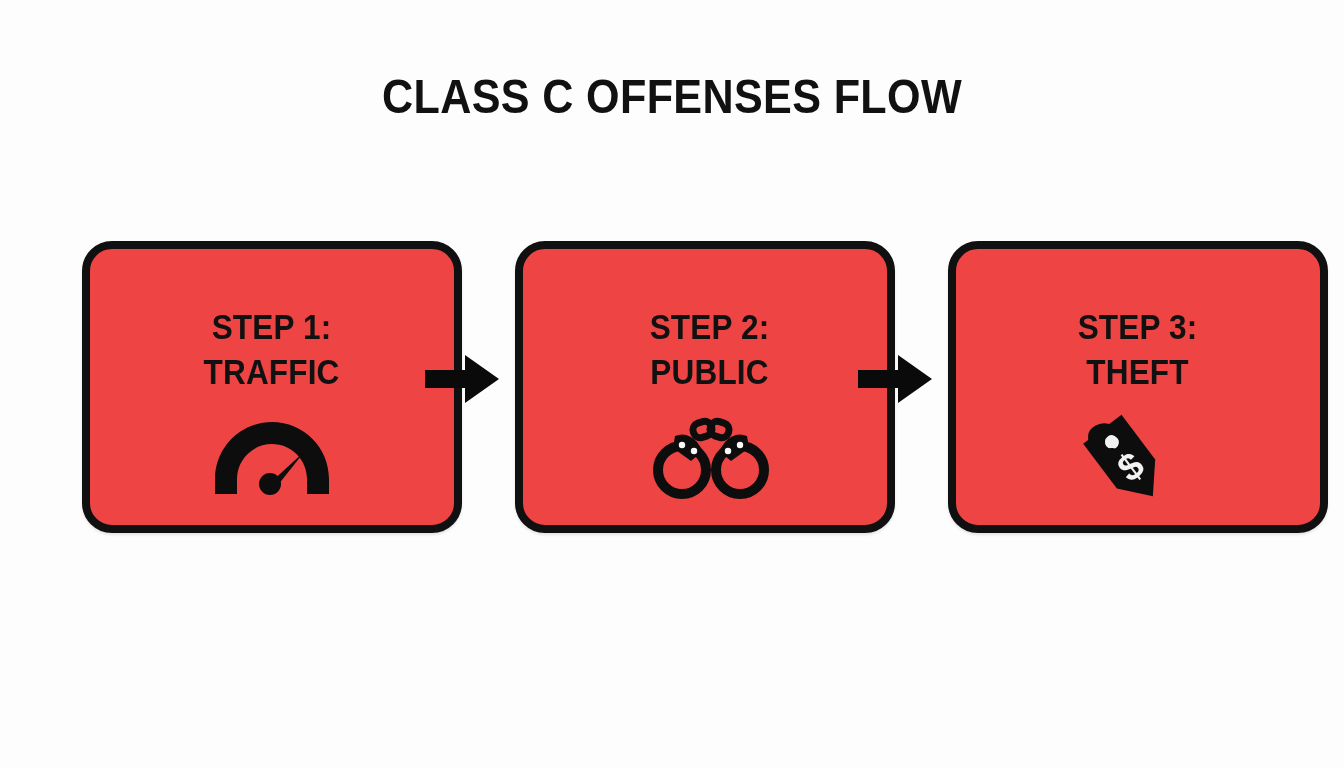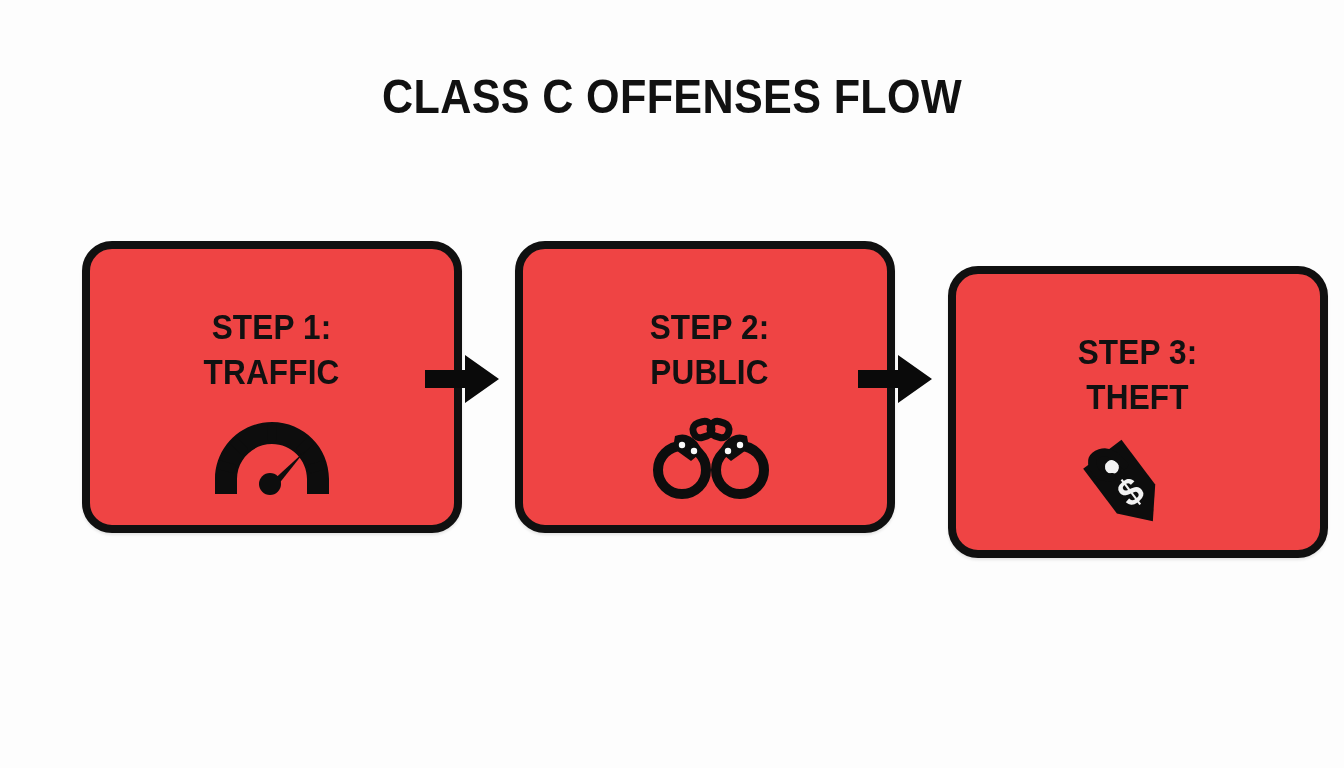--- a/index.html
+++ b/index.html
@@ -60,21 +60,21 @@
     border-radius: 30px;
     display: flex;
     flex-direction: column;
     align-items: center;
     justify-content: center;
     box-shadow: 0 2px 3px rgba(0,0,0,0.10);
   }
 
   .step-box.box-1 { left: 0px; }
   .step-box.box-2 { left: 433px; padding-left: 9px; }
-  .step-box.box-3 { left: 866px; margin-top: 25px; }
+  .step-box.box-3 { left: 866px; }
 
   .step-label {
     margin-top: 37px;
     text-align: center;
     font-family: "Liberation Sans", sans-serif;
     font-weight: bold;
     font-size: 35px;
     line-height: 1.28;
     color: #111111;
     letter-spacing: 0.2px;

